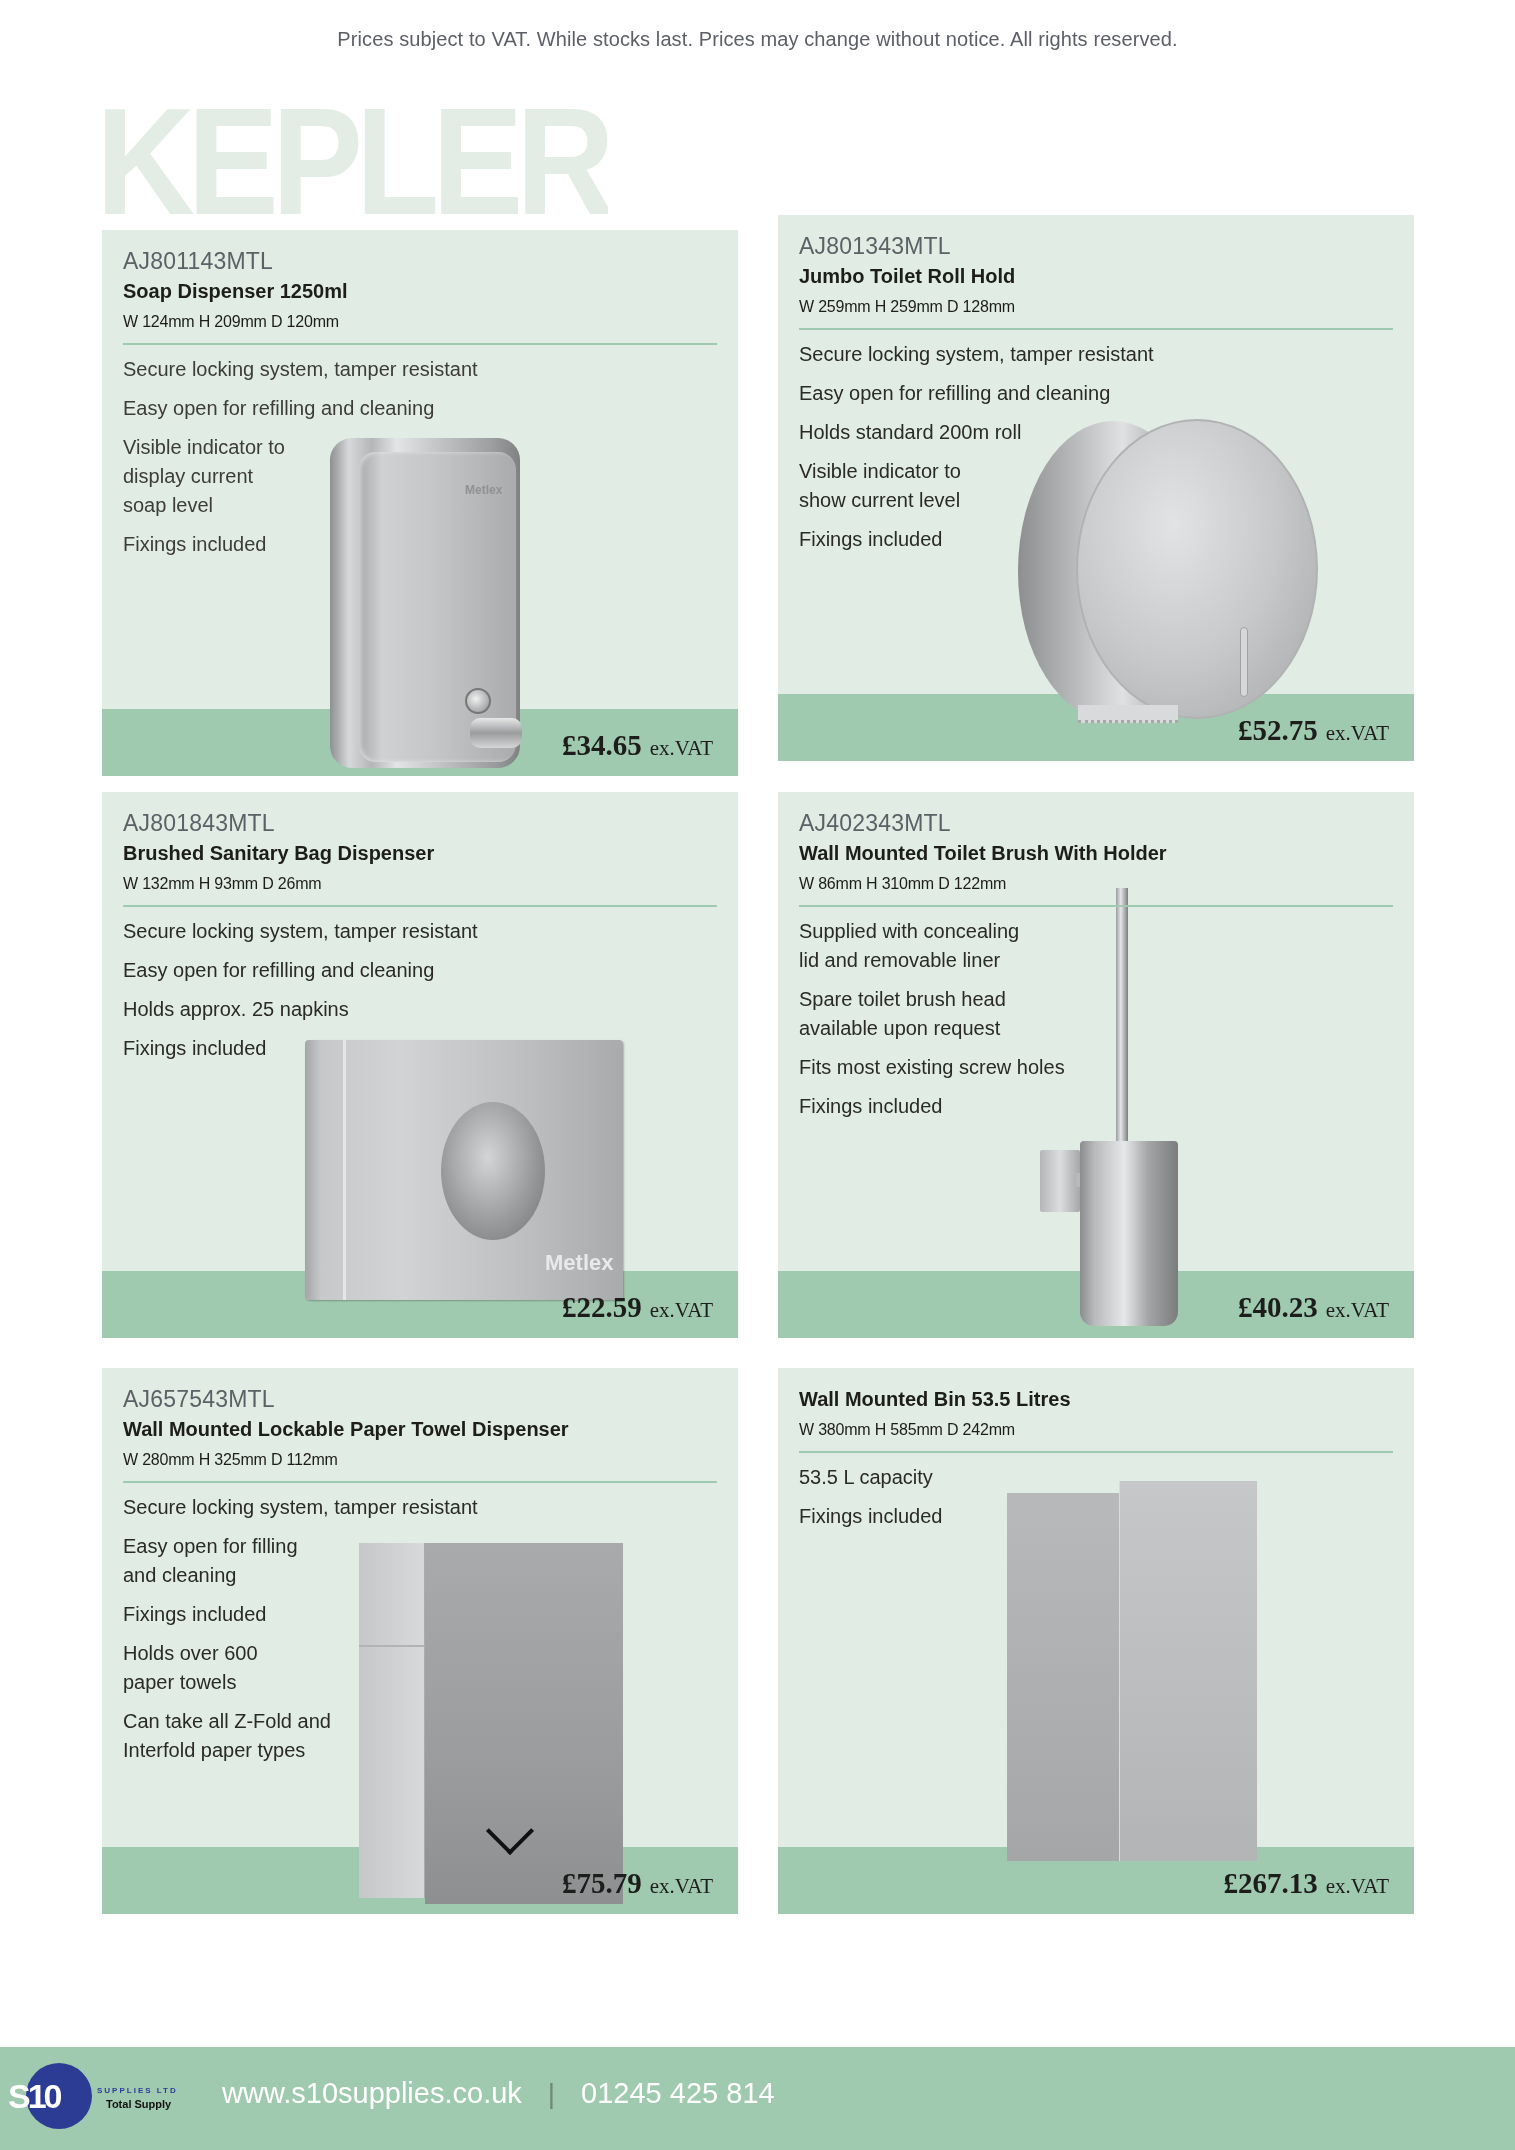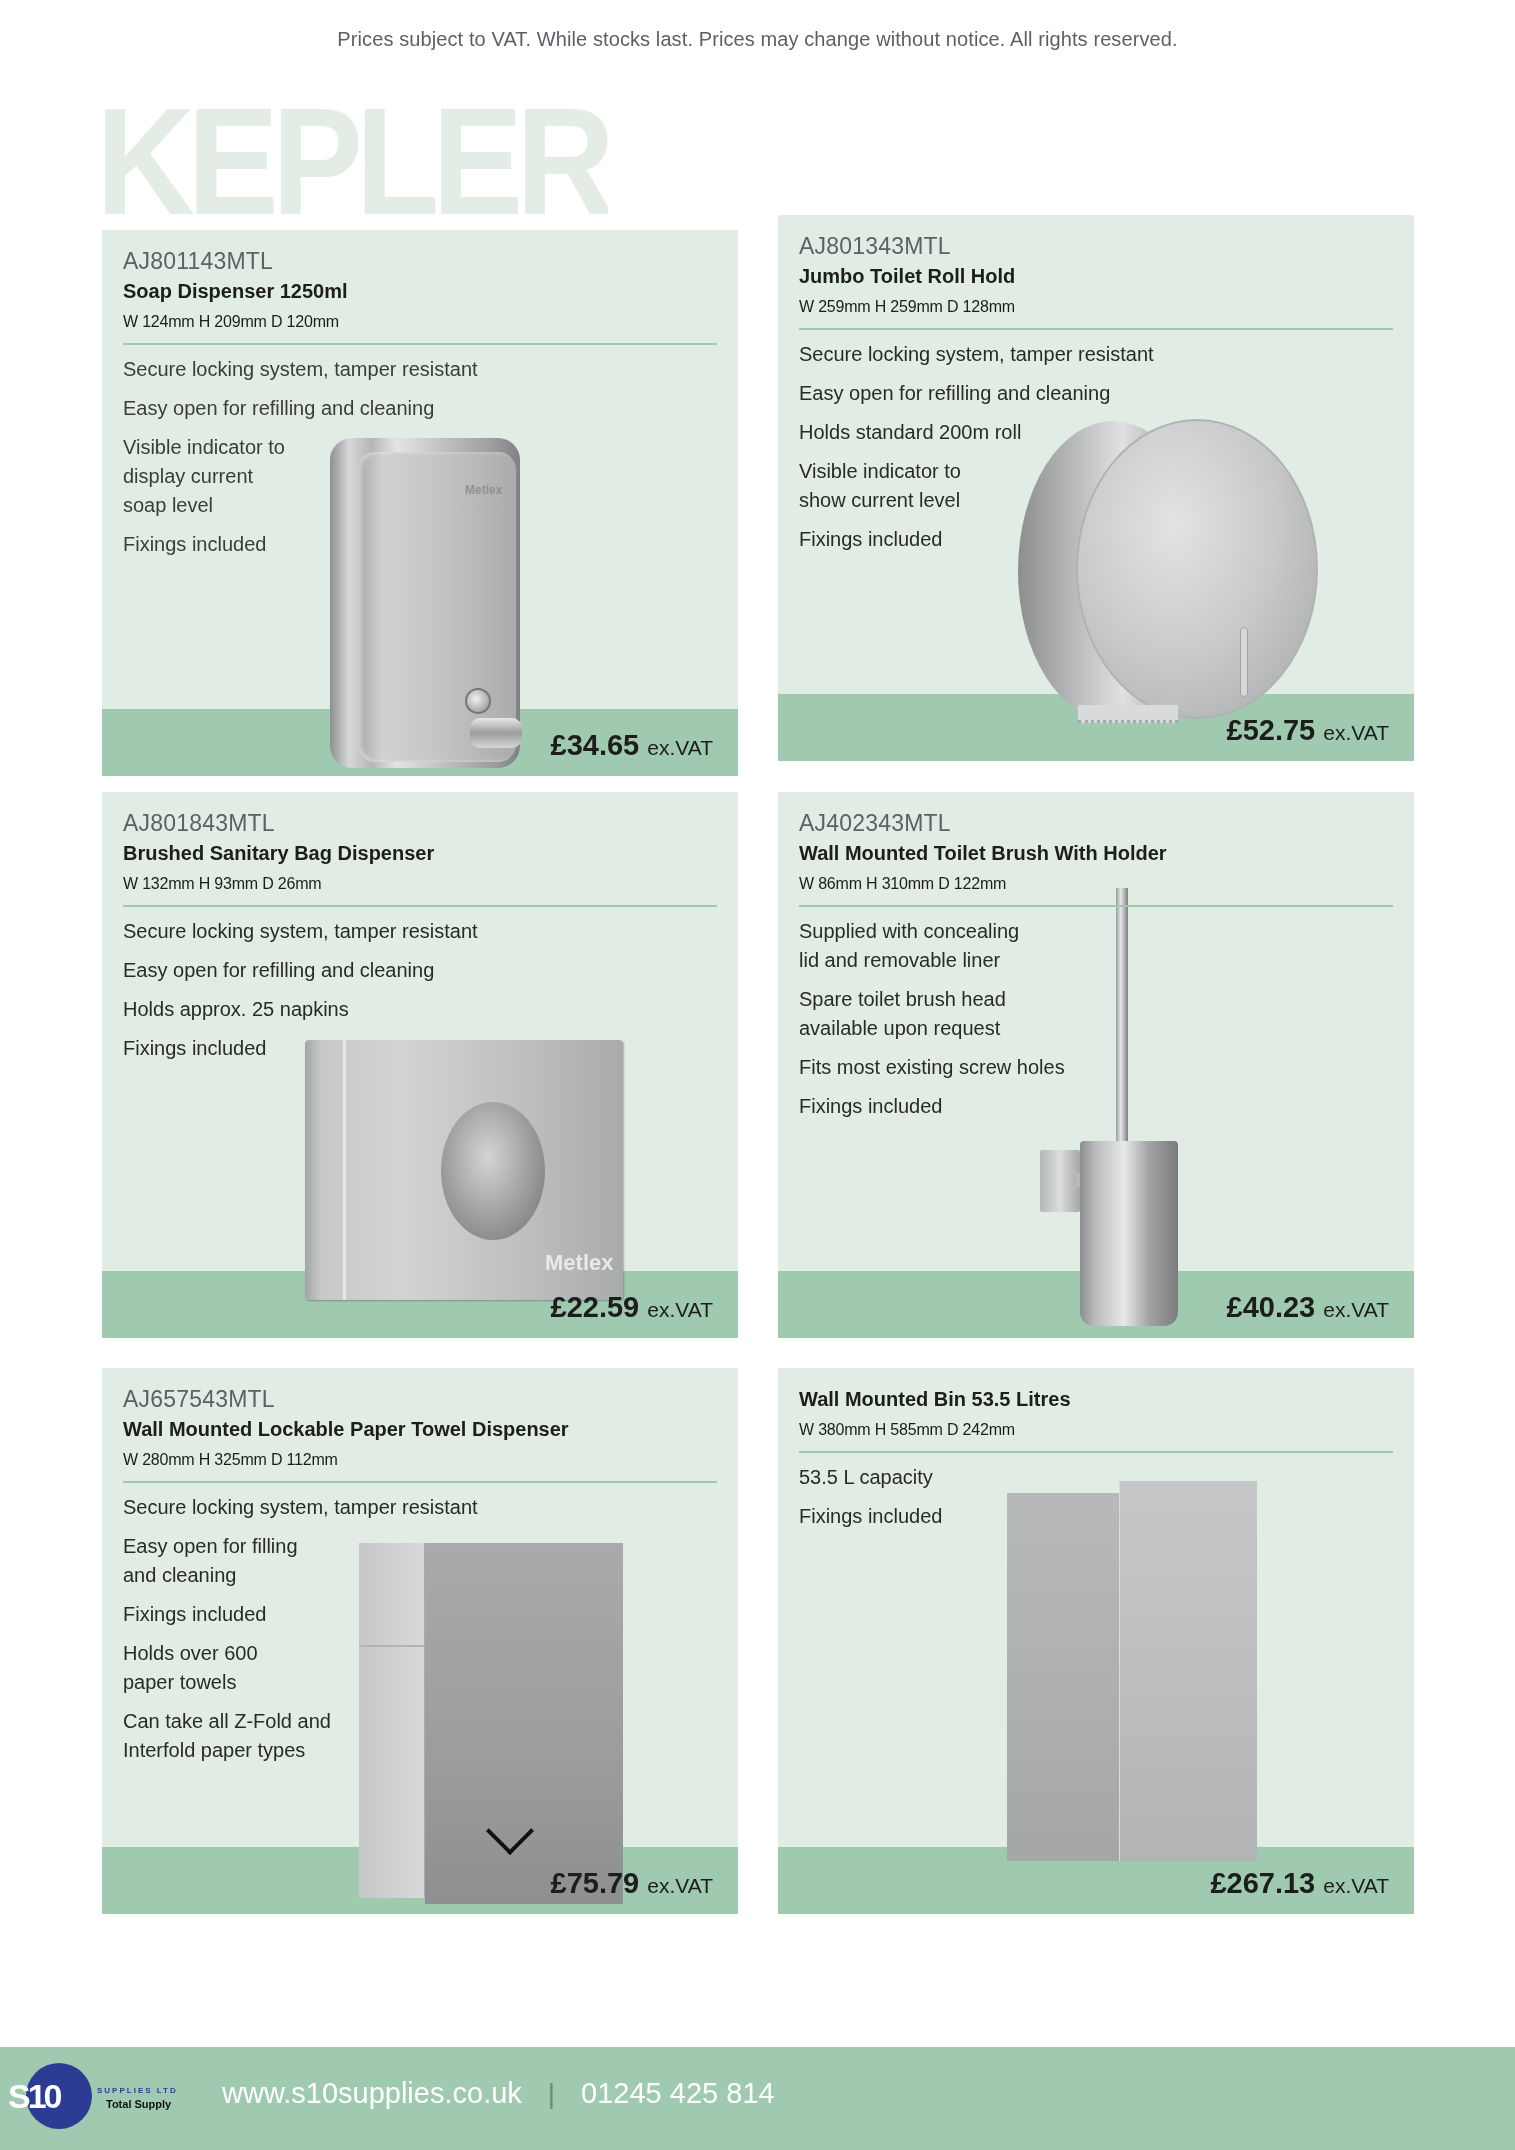--- a/index.html
+++ b/index.html
@@ -29,21 +29,21 @@
   .sku { font-size: 23px; color: #5c6166; line-height: 30px; letter-spacing: 0.2px; }
   .name { font-size: 20px; font-weight: 700; color: #1d1d1b; line-height: 30px; margin-top: 0; }
   .dims { font-size: 16px; color: #1d1d1b; line-height: 26px; margin-top: 3px; letter-spacing: -0.2px; }
   .rule { height: 2px; background: #a0cab0; margin-top: 8px; margin-bottom: 10px; }
   .features { list-style: none; }
   .features li { font-size: 20px; line-height: 29px; color: #2a2a28; margin-bottom: 10px; white-space: pre-line; }
   .features.light li { color: #3c3c3a; }
 
   .price {
     position: absolute; right: 25px; bottom: 14px; z-index: 4;
-    display: flex; align-items: baseline; gap: 8px;
+    display: flex; align-items: baseline; gap: 8px; font-family: Liberation Serif, serif;
   }
   .price .amount { font-size: 29px; font-weight: 700; color: #1d1d1b; }
   .price .suffix { font-size: 21px; color: #1d1d1b; }
 
   .product-img { position: absolute; z-index: 2; margin-top: 8px; }
 
   
   .soap { left: 228px; top: 200px; width: 190px; height: 330px; }
   .soap .body {
     position: absolute; left: 0; top: 0; width: 190px; height: 330px; border-radius: 22px;

